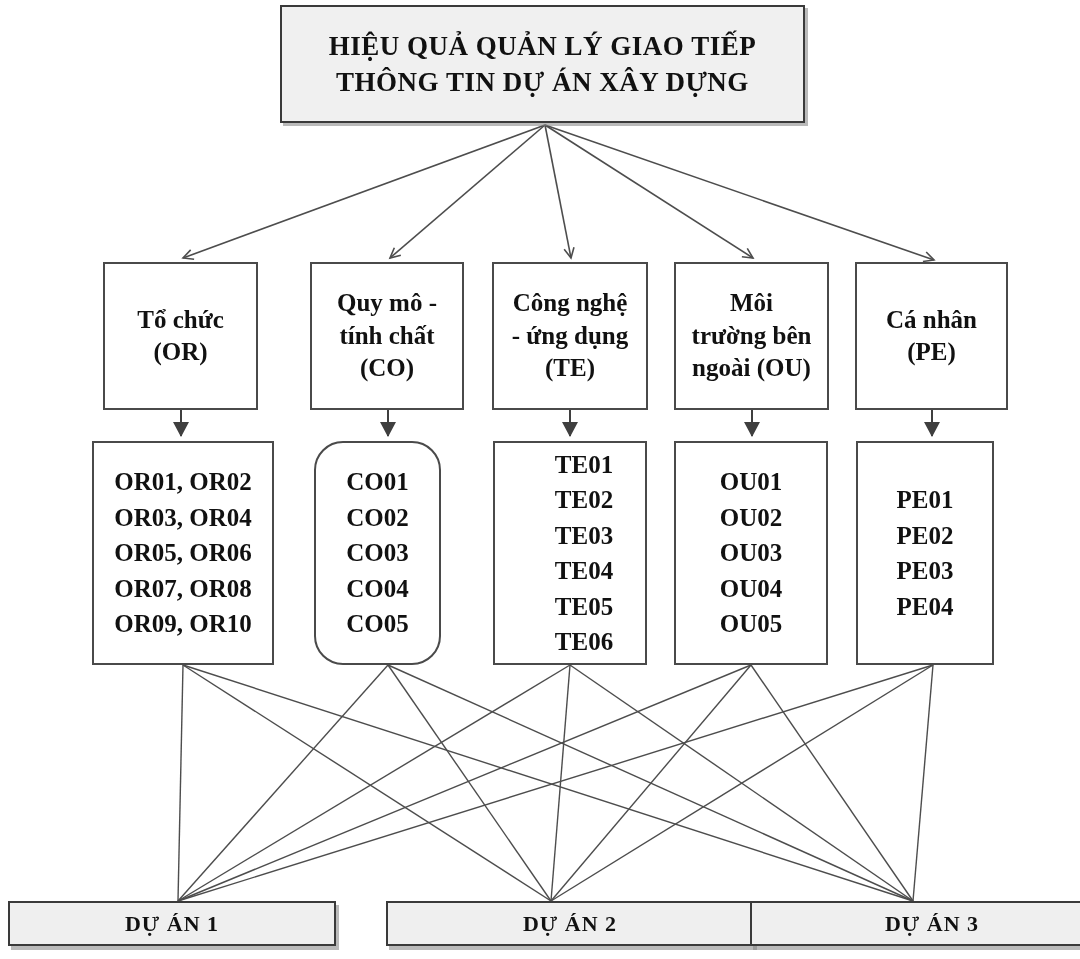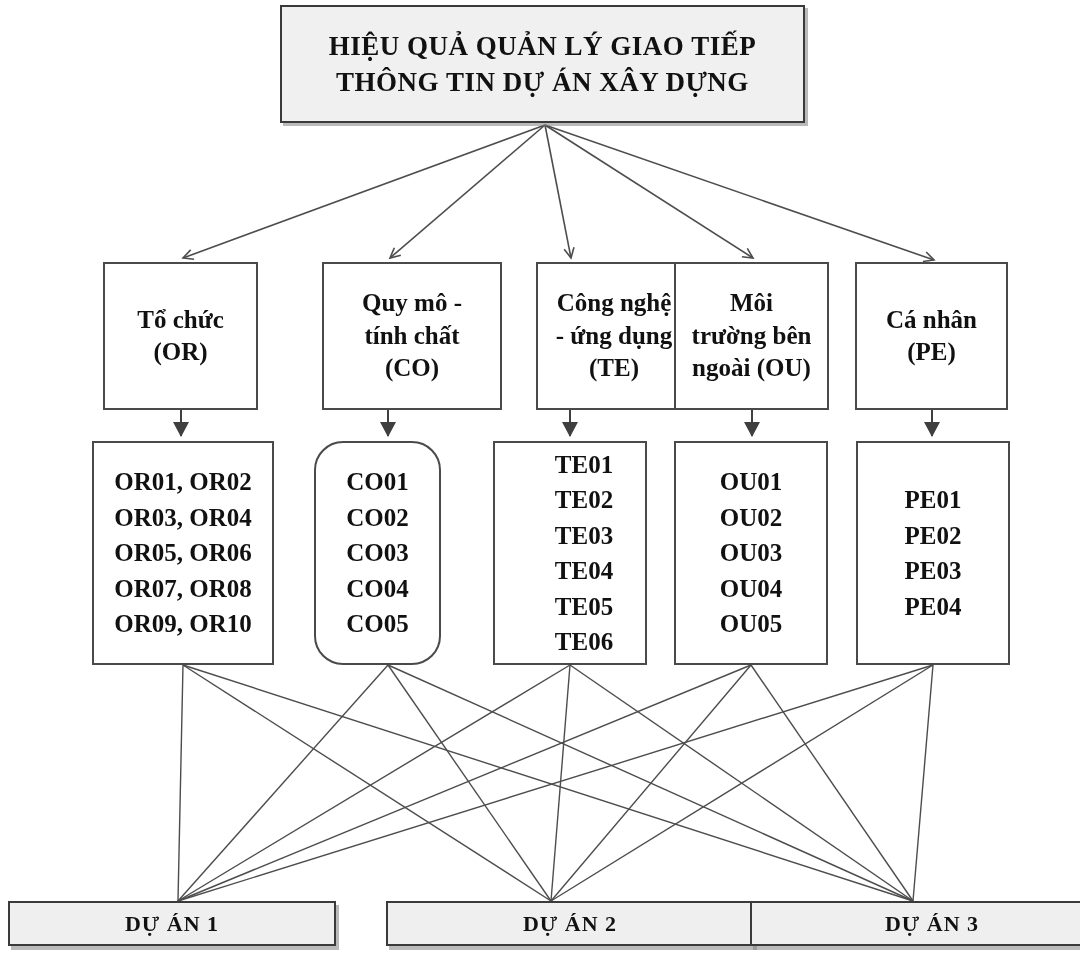--- a/index.html
+++ b/index.html
@@ -59,29 +59,29 @@
   }
   .project-box {
     top: 901px; height: 45px;
     background: #efefef;
     border-color: #3a3a3a;
     font-size: 22px;
     letter-spacing: 1px;
     box-shadow: 3px 4px 0 rgba(130,130,130,0.55);
   }
   .f1 { left: 103px; width: 155px; }
-  .f2 { left: 322px; width: 180px; }
-  .f3 { left: 492px; width: 156px; margin-left: 44px; }
+  .f2 { left: 310px; width: 154px; }
+  .f3 { left: 492px; width: 156px; }
   .f4 { left: 674px; width: 155px; }
   .f5 { left: 855px; width: 153px; }
   .l1 { left: 92px;  width: 182px; }
   .l2 { left: 314px; width: 127px; border-radius: 29px; }
   .l3 { left: 493px; width: 154px; padding-left: 28px; }
   .l4 { left: 674px; width: 154px; }
-  .l5 { left: 856px; width: 154px; }
+  .l5 { left: 856px; width: 138px; }
   .p1 { left: 8px;   width: 328px; }
   .p2 { left: 386px; width: 368px; }
   .p3 { left: 750px; width: 364px; }
 </style>
 </head>
 <body>
 
 <div class="canvas">
 
   <svg class="connectors" viewBox="0 0 1080 959" xmlns="http://www.w3.org/2000/svg">

